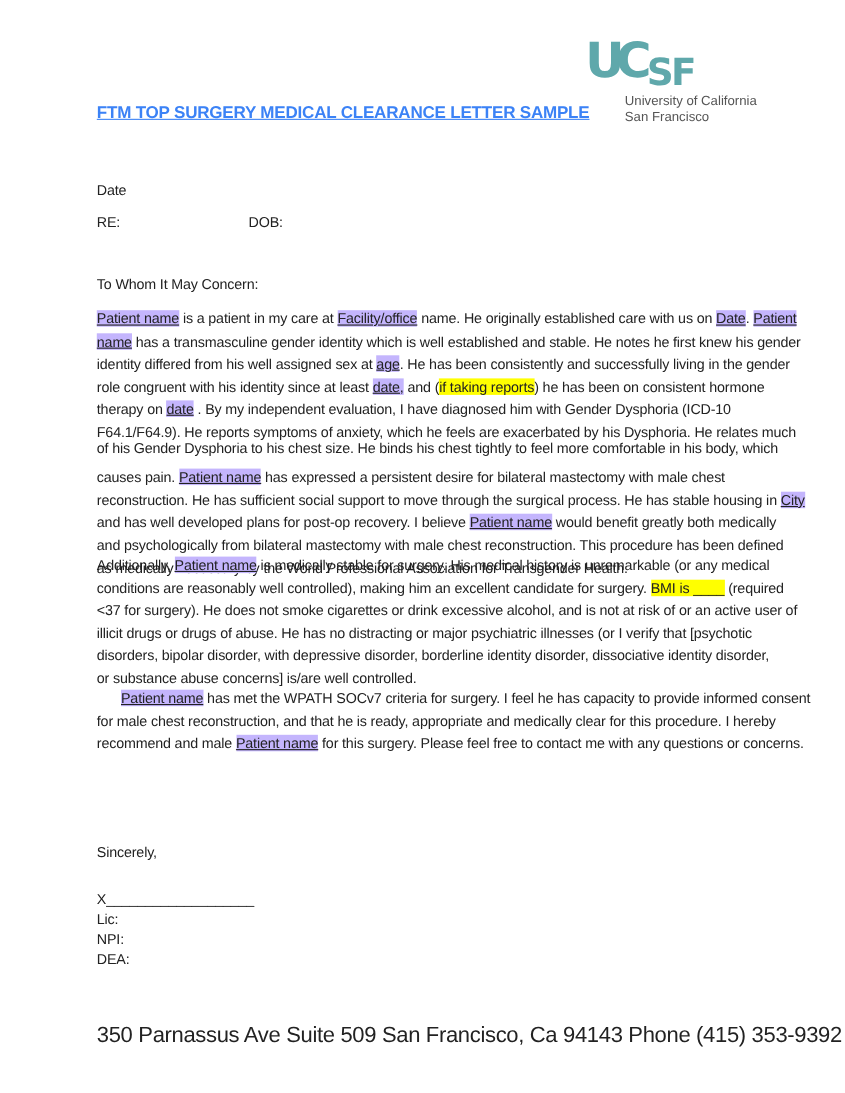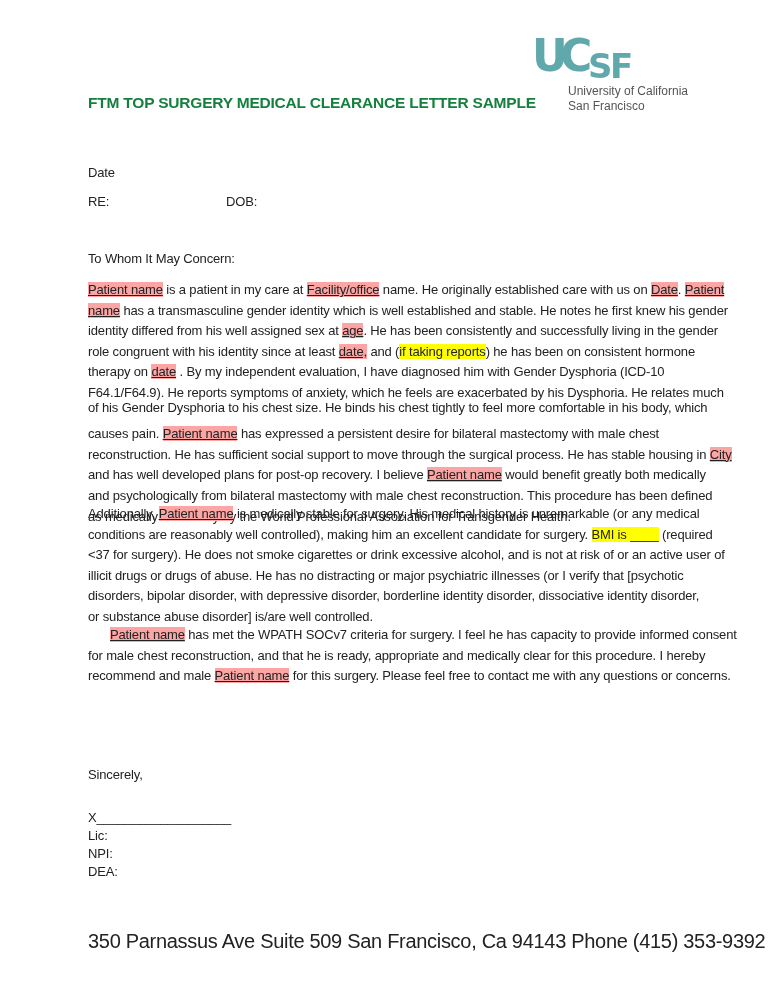--- a/index.html
+++ b/index.html
@@ -9,24 +9,24 @@
   .logo { position: absolute; left: 530px; top: 36px; width: 180px; height: 80px; }
   .logo-mark { position: absolute; left: 2px; top: 0; font-family: "DejaVu Sans", sans-serif;
                font-weight: bold; color: #5fa8ab; letter-spacing: -3px; }
   .logo-mark .u { font-size: 44px; position: absolute; left: 0; top: -6px; }
   .logo-mark .c { font-size: 44px; position: absolute; left: 28px; top: -6px; }
   .logo-mark .s { font-size: 34px; position: absolute; left: 56px; top: 10px; }
   .logo-mark .f { font-size: 34px; position: absolute; left: 78px; top: 10px; }
   .logo-sub { position: absolute; left: 38px; top: 48px; font-size: 12px; line-height: 15px;
               color: #555; white-space: nowrap; }
   .title { position: absolute; left: 88px; top: 94px; font-size: 15.5px; font-weight: bold;
-           white-space: nowrap; color: #15803d; letter-spacing: -0.2px; }
+           text-decoration: underline; white-space: nowrap; color: #3b82f6; letter-spacing: -0.2px; }
   .line { position: absolute; left: 88px; font-size: 13px; white-space: nowrap; color: #222;
           letter-spacing: -0.15px; }
-  .hl { background: #fca5a5; text-decoration: underline; }
+  .hl { background: #c4b5fd; text-decoration: underline; }
   .hl-nu { background: #ffff00; }
   .footer { position: absolute; left: 88px; top: 930px; font-size: 20px; white-space: nowrap; color: #222;
             letter-spacing: -0.3px; }
 </style>
 </head>
 <body>
 
 <div class="page">
 
   <div class="logo">
@@ -63,21 +63,21 @@
       <div class="line" style="top: 467.4px;"><span>and has well developed plans for post-op recovery. I believe </span><span class="hl">Patient name</span><span> would benefit greatly both medically</span></div>
       <div class="line" style="top: 488px;"><span>and psychologically from bilateral mastectomy with male chest reconstruction.  This procedure has been defined</span></div>
       <div class="line" style="top: 508.6px;"><span>as medically necessary by the World Professional Association for Transgender Health.</span></div>
     </div>
   <div id="p2">
       <div class="line" style="top: 506px;"><span>Additionally, </span><span class="hl">Patient name</span><span> is medically stable for surgery. His medical history is unremarkable (or any medical</span></div>
       <div class="line" style="top: 526.6px;"><span>conditions are reasonably well controlled), making him an excellent candidate for surgery. </span><span class="hl-nu">BMI is ____</span><span> (required</span></div>
       <div class="line" style="top: 547.2px;"><span>&lt;37 for surgery). He does not smoke cigarettes or drink excessive alcohol, and is not at risk of or an active user of</span></div>
       <div class="line" style="top: 567.8px;"><span>illicit drugs or drugs of abuse. He has no distracting or major psychiatric illnesses (or I verify that [psychotic</span></div>
       <div class="line" style="top: 588.4px;"><span>disorders, bipolar disorder, with depressive disorder, borderline identity disorder, dissociative identity disorder,</span></div>
-      <div class="line" style="top: 609px;"><span>or substance abuse disorder] is/are well controlled.</span></div>
+      <div class="line" style="top: 609px;"><span>or substance abuse concerns] is/are well controlled.</span></div>
     </div>
   <div id="p3">
       <div class="line" style="top: 627px; margin-left: 22px;"><span class="hl">Patient name</span><span> has met the WPATH SOCv7 criteria for surgery.  I feel he has capacity to provide informed consent</span></div>
       <div class="line" style="top: 647.6px;"><span>for male chest reconstruction, and that he is ready, appropriate and medically clear for this procedure. I hereby</span></div>
       <div class="line" style="top: 668.2px;"><span>recommend and male </span><span class="hl">Patient name</span><span> for this surgery. Please feel free to contact me with any questions or concerns.</span></div>
     </div>
 
   <div class="line" style="top:767px">Sincerely,</div>
 
   <div class="line" style="top:810px">X___________________</div>

